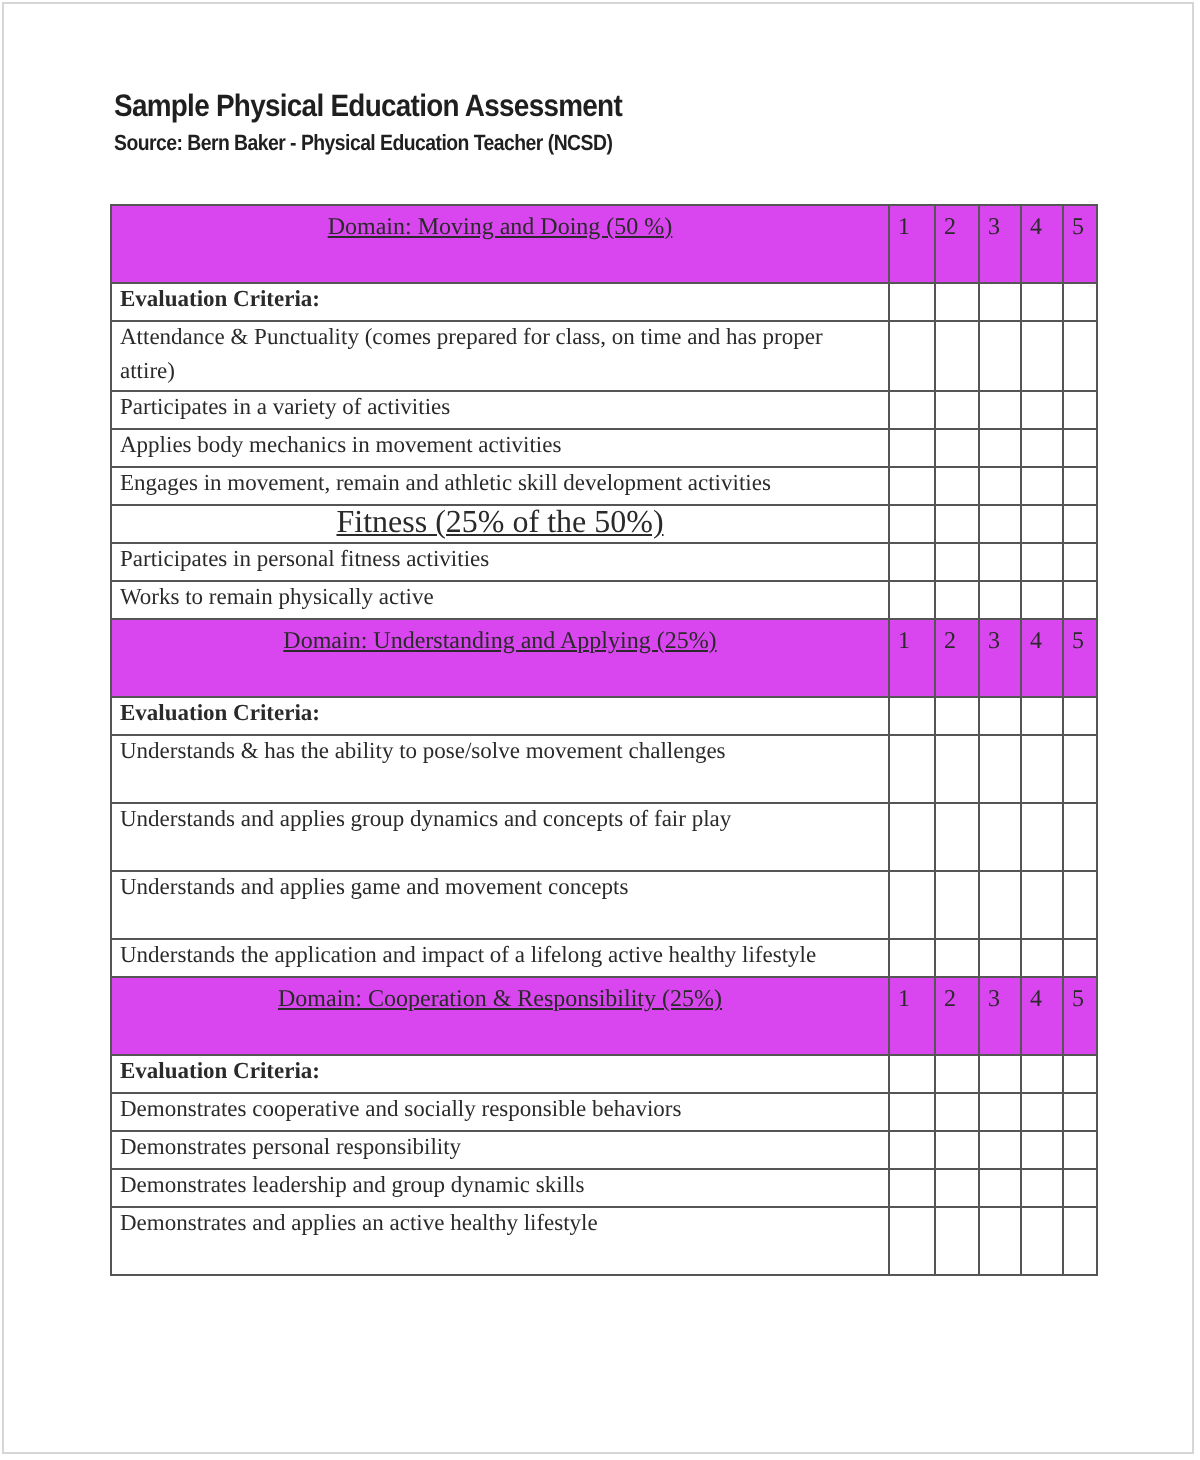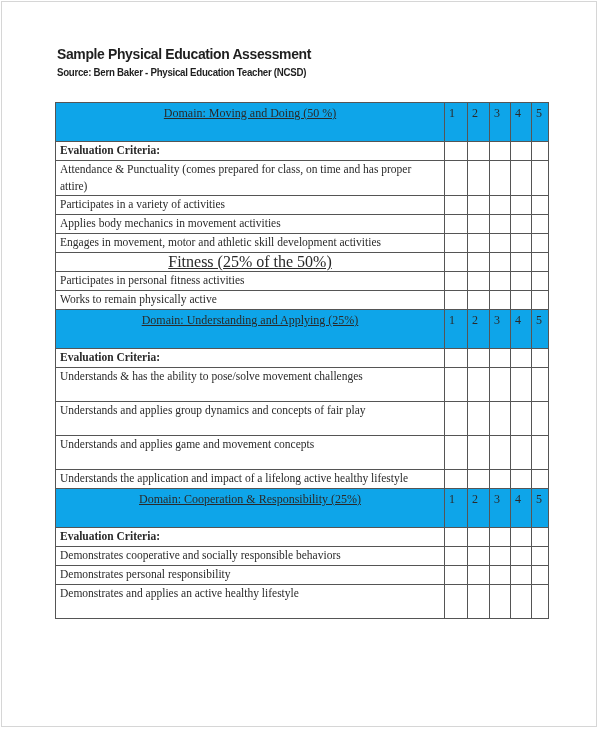--- a/index.html
+++ b/index.html
@@ -31,21 +31,21 @@
   table.assess td {
     border: 1.2px solid #555; padding: 0 4px; vertical-align: top;
     font-size: 11.5px; line-height: 17px; color: #2a2a2a;
   }
   col.c-crit { width: 389px; }
   col.c-s1 { width: 23px; }
   col.c-s2 { width: 22px; }
   col.c-s3 { width: 21px; }
   col.c-s4 { width: 21px; }
   col.c-s5 { width: 17px; }
-  tr.domain td { background: #0ea5e9; height: 36px; padding-top: 2px; }
+  tr.domain td { background: #d946ef; height: 36px; padding-top: 2px; }
   tr.domain td.dtitle { text-align: center; text-decoration: underline; font-size: 12px; }
   tr.domain td.score { font-size: 12px; padding-left: 4px; }
   tr.eval td { height: 18px; }
   tr.eval td.elabel { font-weight: bold; }
   tr.sub td.stitle { text-align: center; text-decoration: underline; font-size: 16px; }
   tr.sub td { height: 18px; }
   tr.r1 td { height: 18px; margin-left: 36px; }
   tr.r2 td { height: 33px; }
 </style>
 </head>
@@ -101,21 +101,21 @@
     </tr>
     <tr class="r1">
       <td>Applies body mechanics in movement activities</td>
       <td></td>
         <td></td>
         <td></td>
         <td></td>
         <td></td>
     </tr>
     <tr class="r1">
-      <td>Engages in movement, motor and athletic skill development activities</td>
+      <td>Engages in movement, remain and athletic skill development activities</td>
       <td></td>
         <td></td>
         <td></td>
         <td></td>
         <td></td>
     </tr>
     <tr class="sub">
       <td class="stitle">Fitness (25% of the 50%)</td>
       <td></td>
         <td></td>
@@ -214,20 +214,28 @@
         <td></td>
     </tr>
     <tr class="r1">
       <td>Demonstrates personal responsibility</td>
       <td></td>
         <td></td>
         <td></td>
         <td></td>
         <td></td>
     </tr>
+    <tr class="r1">
+      <td>Demonstrates leadership and group dynamic skills</td>
+      <td></td>
+        <td></td>
+        <td></td>
+        <td></td>
+        <td></td>
+    </tr>
     <tr class="r2">
       <td>Demonstrates and applies an active healthy lifestyle</td>
       <td></td>
         <td></td>
         <td></td>
         <td></td>
         <td></td>
     </tr>
   </tbody>
 </table>

